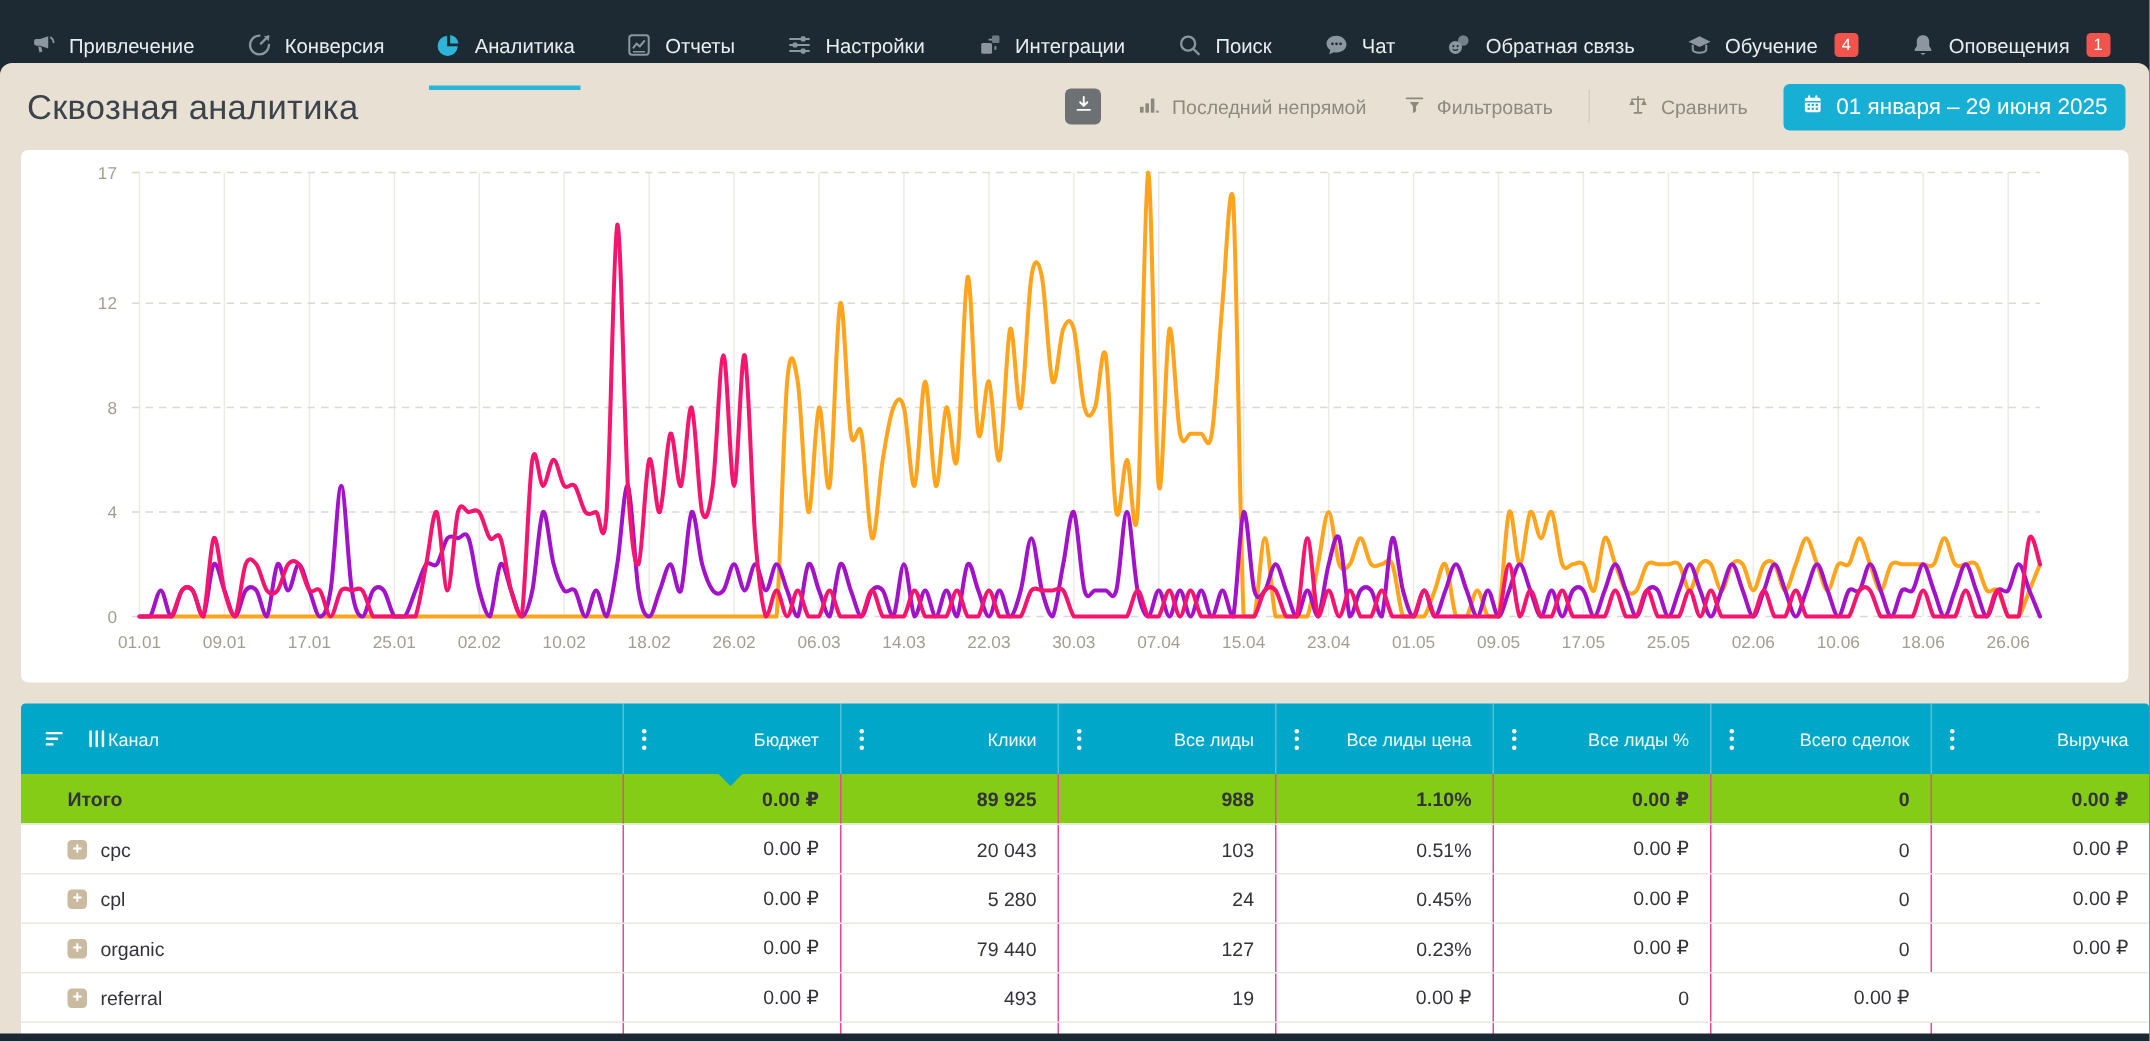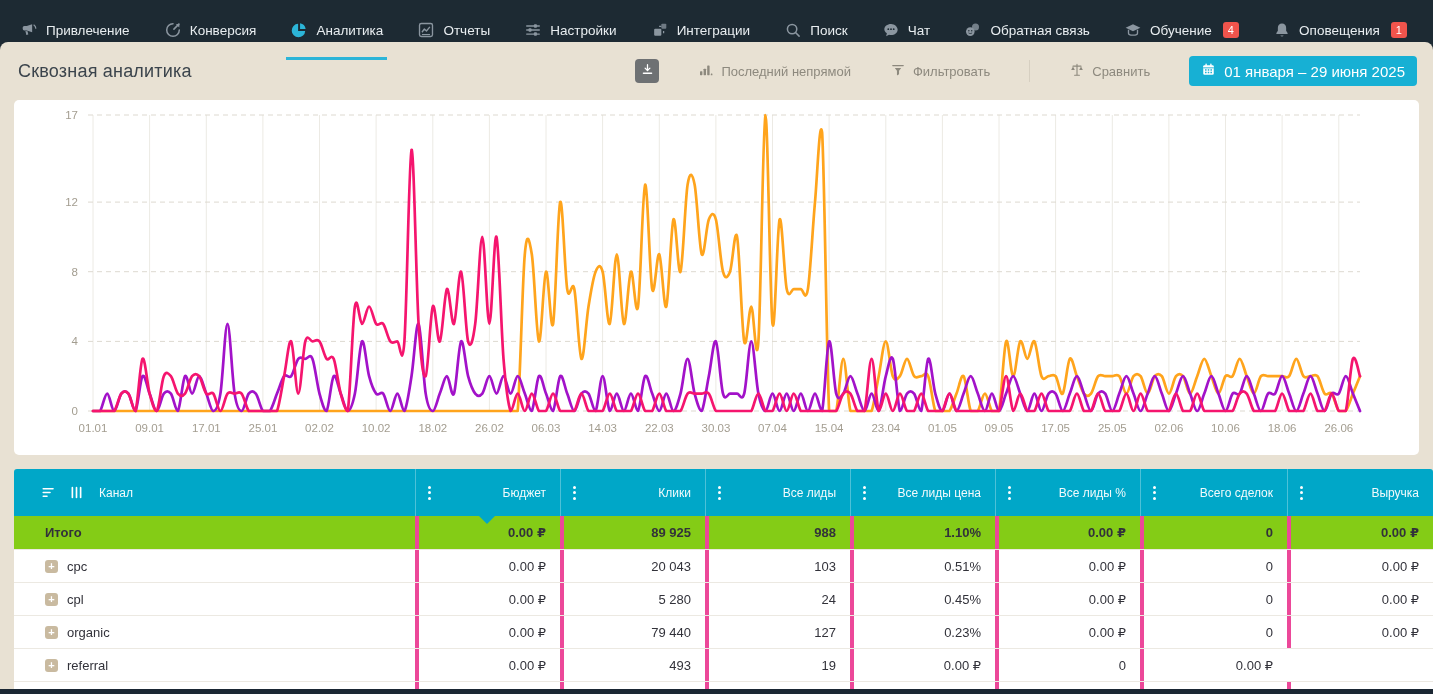--- a/index.html
+++ b/index.html
@@ -19,22 +19,22 @@
                             height:3px; background:#2cb5d8; }
   .badge { background:#f0544c; color:#fff; font-size:11px; line-height:14px; padding:1px 5px;
            border-radius:3px; margin-left:3px; }
 
   
   .content { position:absolute; top:42px; left:0; right:0; bottom:0; background:#e8e1d3;
              border-radius:8px 8px 0 0; overflow:hidden; z-index:2; }
 
   .page-header { height:58px; display:flex; align-items:center; justify-content:space-between;
                  padding:0 16px 0 18px; }
-  .page-title { font-size:18px; font-weight:500; color:#3b444c; letter-spacing:.2px; }
-  .toolbar { display:flex; align-items:center; gap:39px; }
+  .page-title { font-size:23px; font-weight:500; color:#3b444c; letter-spacing:.2px; }
+  .toolbar { display:flex; align-items:center; gap:24px; }
   .export-btn { width:24px; height:24px; background:#6e7173; border:none; border-radius:4px;
                 display:flex; align-items:center; justify-content:center; cursor:pointer; }
   .export-btn svg { width:15px; height:15px; }
   .tb-item { display:flex; align-items:center; gap:7px; background:none; border:none;
              color:#8d897e; font-size:13px; cursor:pointer; white-space:nowrap; }
   .tb-item svg { width:16px; height:16px; }
   .tb-divider { width:1px; height:22px; background:#d6cfc1; }
   .date-btn { display:flex; align-items:center; gap:8px; background:#17b0d4; border:none;
               color:#fff; font-size:15px; padding:6px 12px; border-radius:4px; cursor:pointer;
               white-space:nowrap; }
@@ -46,35 +46,35 @@
   .axis-label { fill:#a39d90; font-size:11.5px; font-family:"Liberation Sans","DejaVu Sans",sans-serif; }
 
   
   .table-wrap { position:relative; margin:14px 0 0 14px; width:1419px;
                 --cols:401px 145px 145px 145px 145px 145px 147px minmax(0,1fr); }
   .thead { display:grid; grid-template-columns:var(--cols); background:#00a7c8; height:47px;
            border-radius:3px 3px 0 0; }
   .th { display:flex; align-items:center; justify-content:space-between; color:#fff;
         font-size:12px; padding:0 14px 0 9px; border-left:1px solid rgba(255,255,255,.3);
         cursor:pointer; overflow:hidden; }
-  .th.first { border-left:none; justify-content:flex-start; gap:15px; padding-left:27px; }
+  .th.first { border-left:none; justify-content:flex-start; padding-left:15px; }
   .th-label { opacity:.95; white-space:nowrap; }
   .kebab { display:flex; flex-direction:column; gap:2.5px; padding:4px 3px; cursor:pointer; }
   .kebab i { width:3px; height:3px; border-radius:50%; background:#fff; display:block; }
   .th-icons { display:flex; align-items:center; gap:13px; }
   .th-icons svg { width:15px; height:15px; display:block; }
   .sort-caret { position:absolute; top:47px; left:465px; width:0; height:0; z-index:2;
                 border-left:8px solid transparent; border-right:8px solid transparent;
                 border-top:8px solid #00a7c8; }
   .row { display:grid; grid-template-columns:var(--cols); height:33px; background:#fff;
          border-top:1px solid #ece9e2; }
   .row.total { background:#84cc16; border-top:none; }
   .row.total .cell { font-weight:bold; }
   .cell { display:flex; align-items:center; justify-content:flex-end; padding:0 14px;
-          font-size:13px; color:#32323a; border-left:4px solid #ec4899; overflow:hidden;
+          font-size:13px; color:#32323a; border-left:1px solid #ec4899; overflow:hidden;
           white-space:nowrap; }
   .cell.first { justify-content:flex-start; gap:9px; padding-left:31px; border-left:none; }
   .plus { flex:none; width:13px; height:13px; background:#c9baa0; border-radius:3px; color:#fff;
           font-size:11px; line-height:12px; text-align:center; font-weight:bold; cursor:pointer; }
 
   .bottom-bar { position:absolute; left:0; right:0; bottom:0; height:5px; background:#1b2733; z-index:6; }
 </style>
 </head>
 <body>
 

